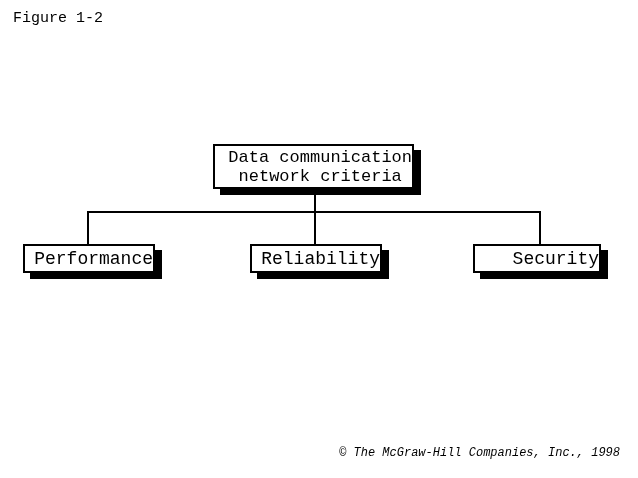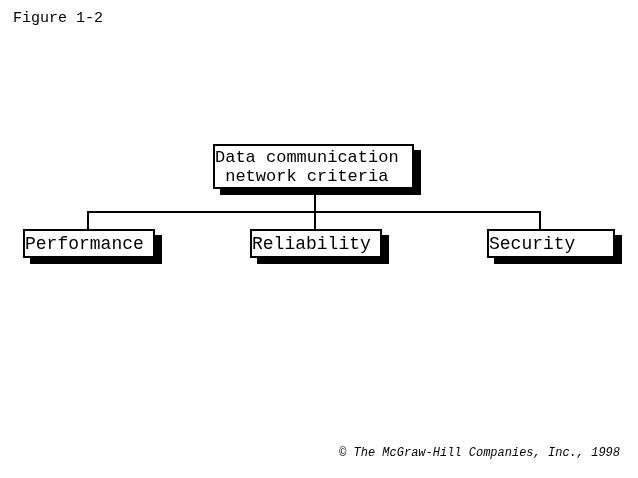--- a/index.html
+++ b/index.html
@@ -20,40 +20,40 @@
     font-size: 15px;
     color: #000000;
   }
   .node {
     position: absolute;
     background: #ffffff;
     border: 2px solid #000000;
     box-shadow: 7px 6px 0 0 #000000;
     display: flex;
     align-items: center;
-    justify-content: flex-start;
+    justify-content: flex-end;
     text-align: center;
   }
   .node.root {
     left: 213px;
     top: 144px;
     width: 201px;
     height: 45px;
     font-size: 17px;
     line-height: 19px;
   }
   .node.root .node-label { white-space: pre-line; }
   .node.child {
-    top: 229px;
+    top: 244px;
     height: 29px;
     font-size: 18px;
   }
   .node.child-0 { left: 23px;  width: 132px; }
   .node.child-1 { left: 250px; width: 132px; }
-  .node.child-2 { left: 473px; width: 128px; margin-left: 14px; }
+  .node.child-2 { left: 473px; width: 128px; }
   .line {
     position: absolute;
     background: #000000;
   }
   .line.v-center { left: 314px; top: 189px; width: 2px; height: 55px; }
   .line.h-main   { left: 87px;  top: 211px; width: 454px; height: 2px; }
   .line.v-left   { left: 87px;  top: 211px; width: 2px; height: 33px; }
   .line.v-right  { left: 539px; top: 211px; width: 2px; height: 33px; }
   .footer-left {
     position: absolute;

